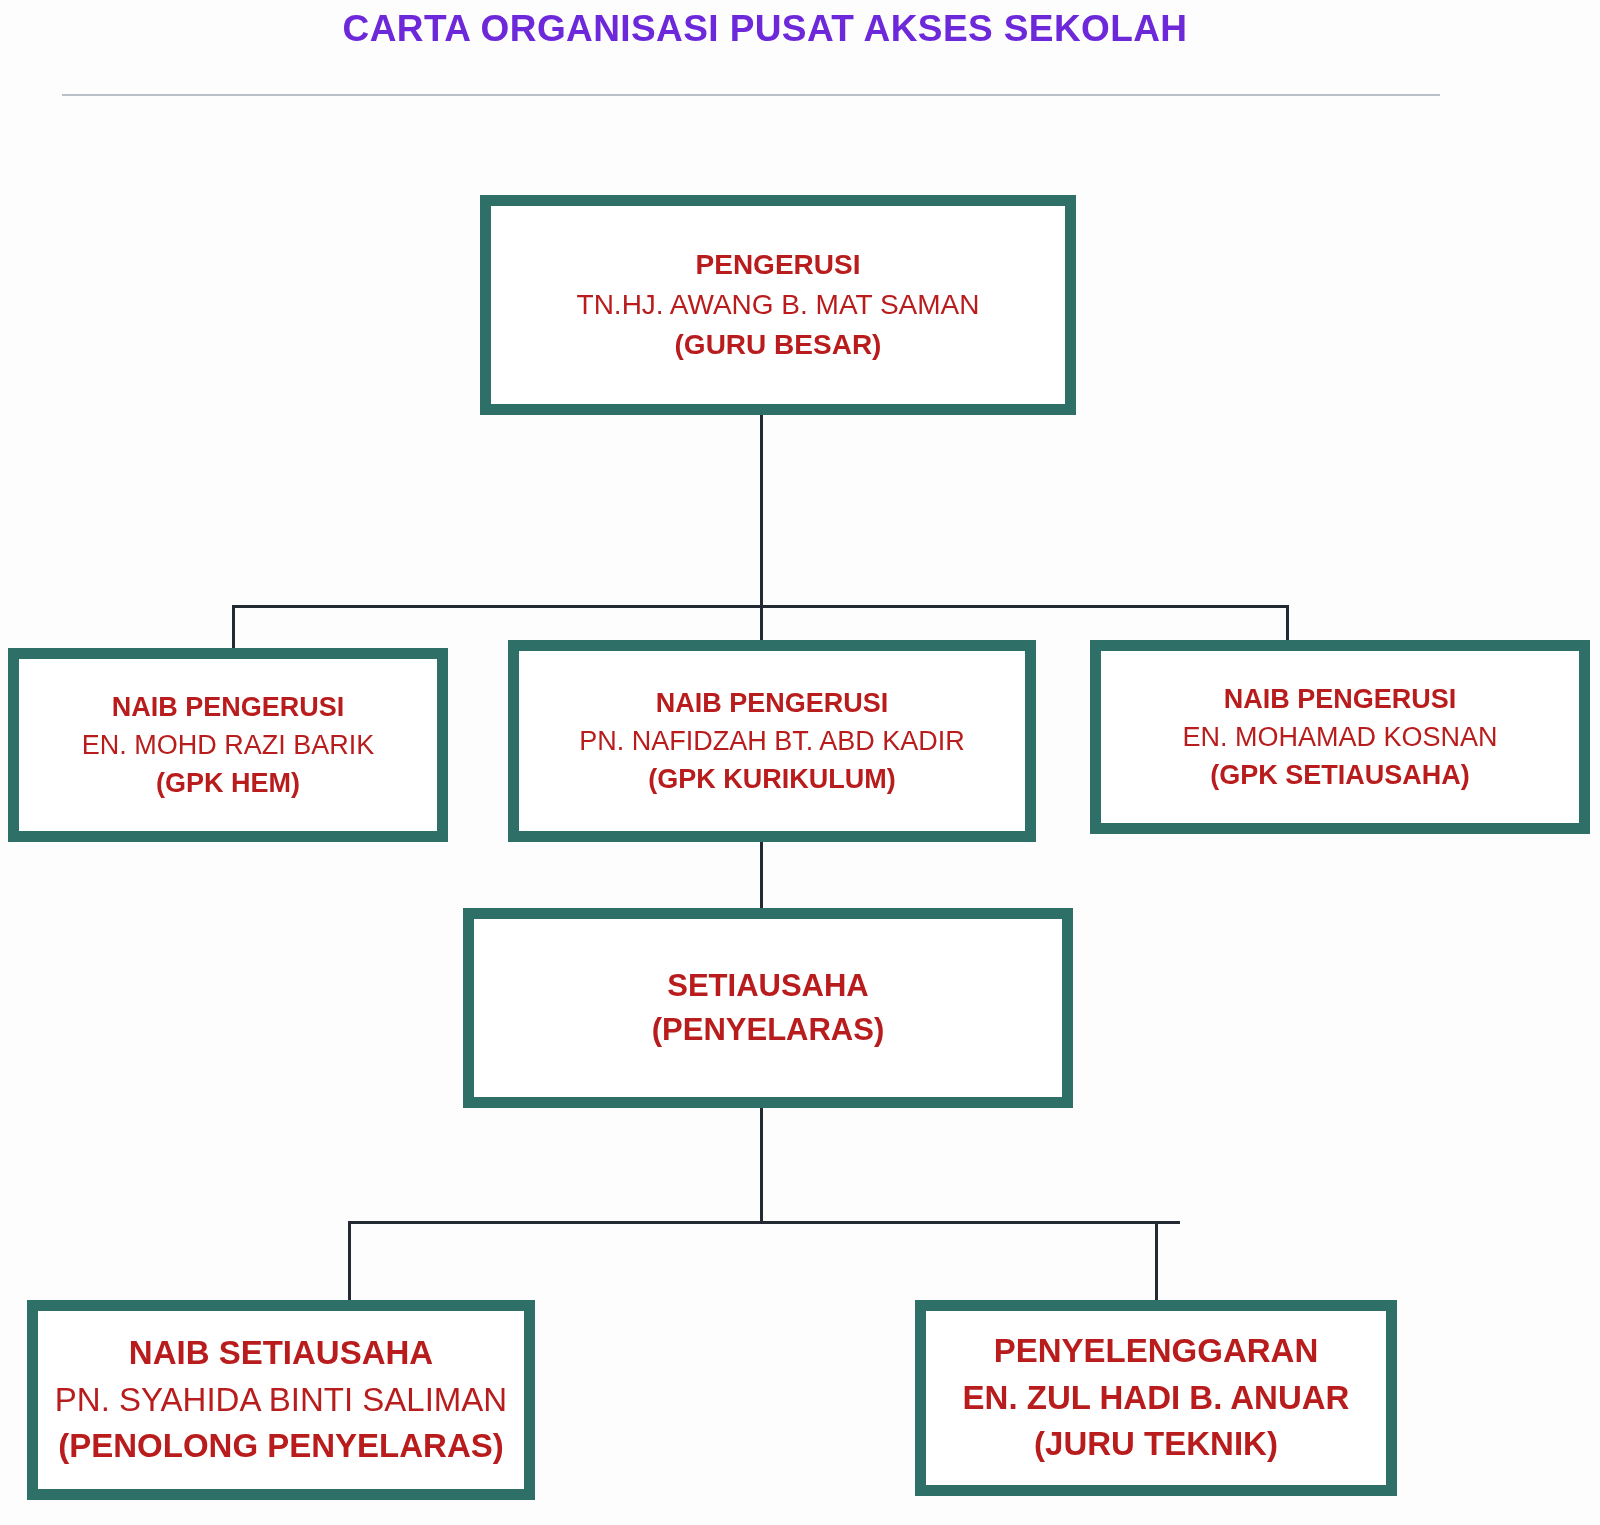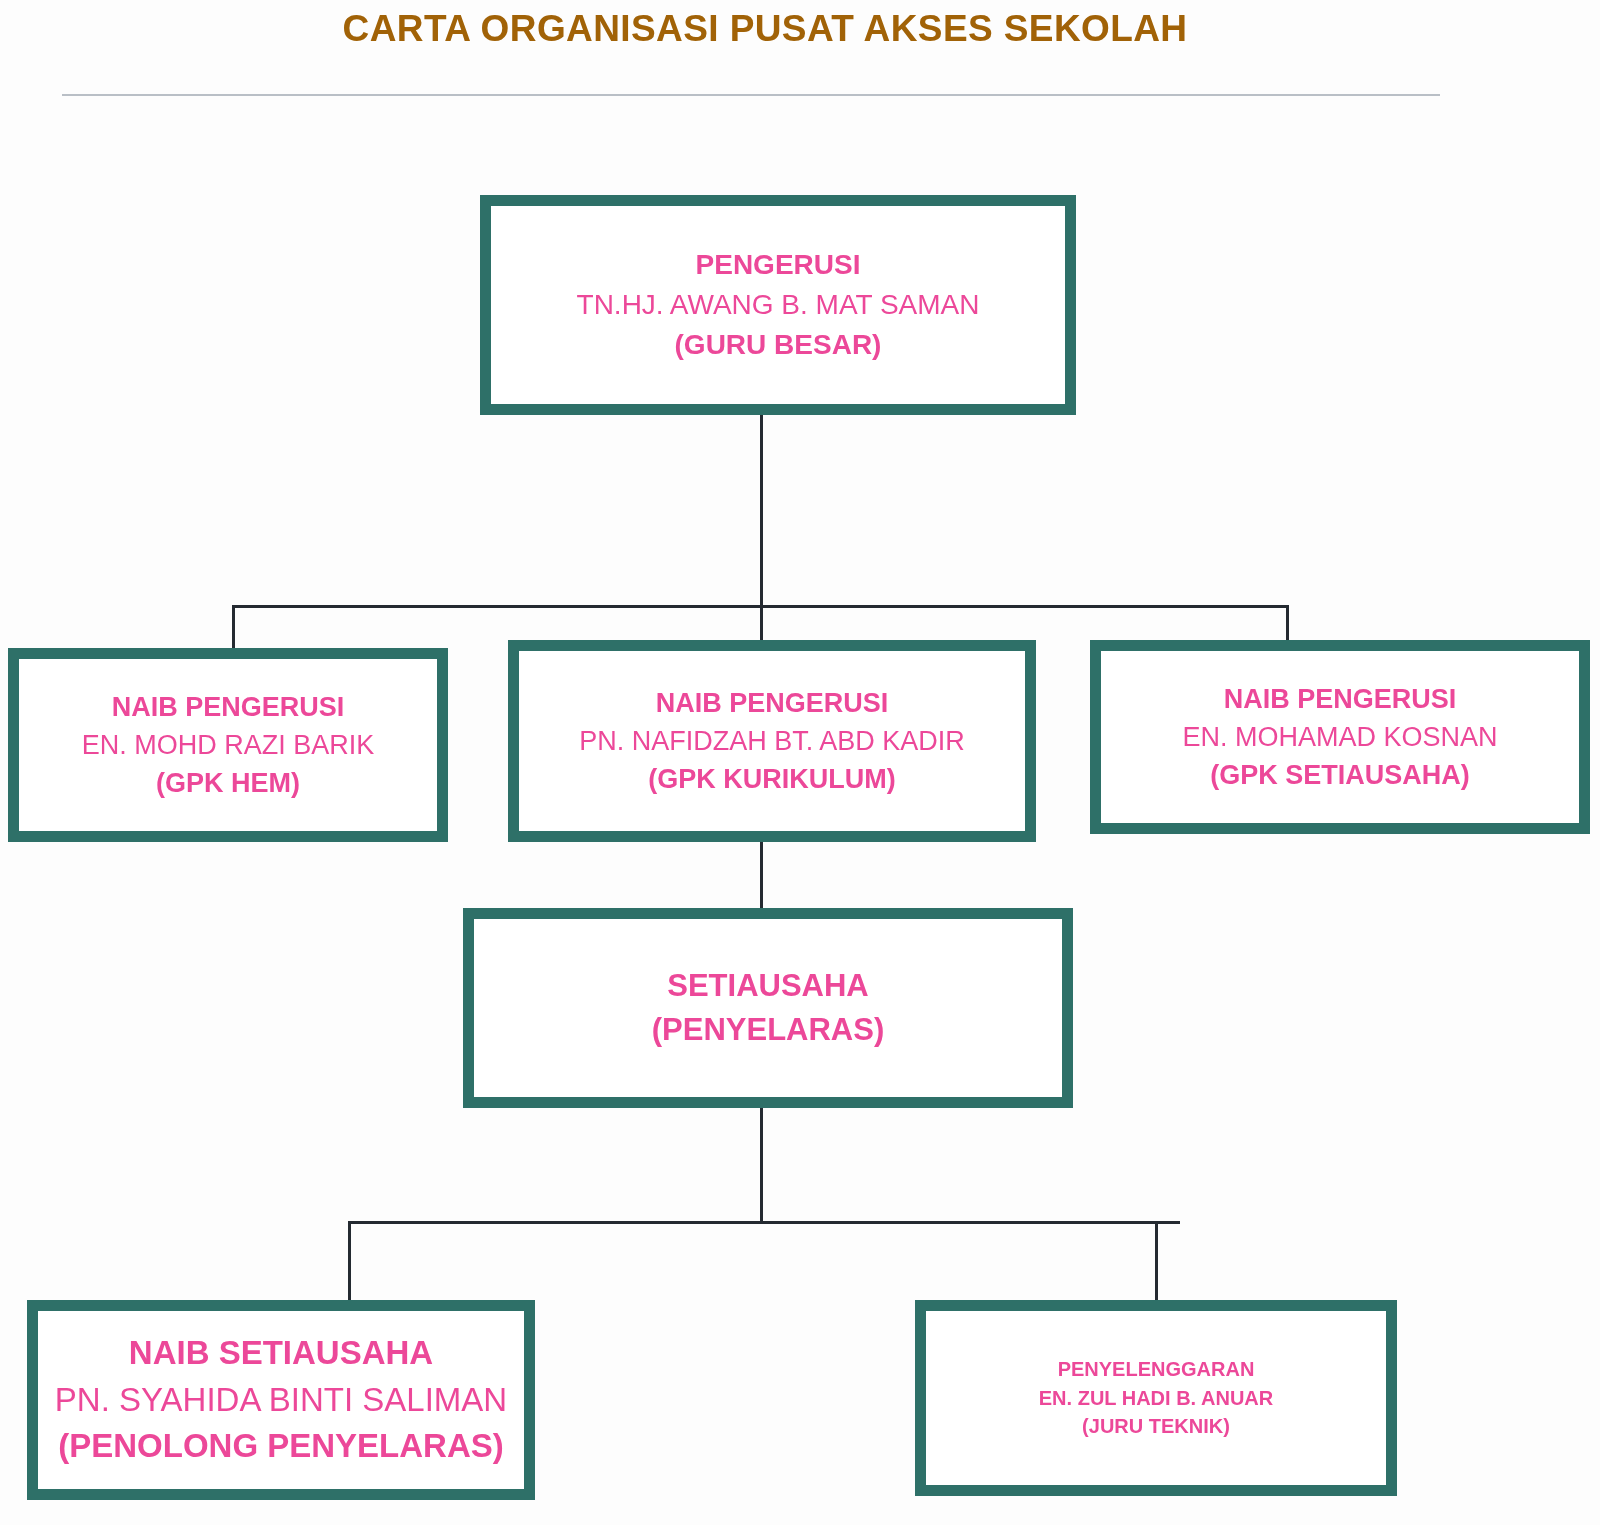--- a/index.html
+++ b/index.html
@@ -48,21 +48,21 @@
   .node {
     position: absolute;
     box-sizing: border-box;
     border: 11px solid var(--frame, #2e7068);
     background: #ffffff;
     display: flex;
     flex-direction: column;
     align-items: center;
     justify-content: center;
     text-align: center;
-    color: #ec4899;
+    color: #b91c1c;
   }
   .node-inner {
     width: 100%;
     padding: 0 10px;
     box-sizing: border-box;
   }
   .node-line {
     display: block;
     line-height: 1.42;
     white-space: nowrap;
@@ -77,39 +77,39 @@
     font-weight: bold;
   }
 
   
   #node-pengerusi      { left: 480px;  top: 195px;  width: 596px; height: 220px; font-size: 28px; }
   #node-naib-hem       { left: 8px;    top: 648px;  width: 440px; height: 194px; font-size: 27px; }
   #node-naib-kurikulum { left: 508px;  top: 640px;  width: 528px; height: 202px; font-size: 27px; }
   #node-naib-koku      { left: 1090px; top: 640px;  width: 500px; height: 194px; font-size: 27px; }
   #node-setiausaha     { left: 463px;  top: 908px;  width: 610px; height: 200px; font-size: 31px; }
   #node-naib-su        { left: 27px;   top: 1300px; width: 508px; height: 200px; font-size: 33px; }
-  #node-penyelenggaran { left: 915px;  top: 1300px; width: 482px; height: 196px; font-size: 20px; }
+  #node-penyelenggaran { left: 915px;  top: 1300px; width: 482px; height: 196px; font-size: 33px; }
 
   
   #node-penyelenggaran .line-name { font-weight: bold; }
 
   
   .conn {
     position: absolute;
     background: #242a31;
   }
   .conn-v { width: 3px; }
   .conn-h { height: 3px; }
 </style>
 </head>
 <body>
 
 <div id="chart-page" style="background: rgb(253, 253, 253);">
 
-  <div class="chart-title" style="color: #a16207;">CARTA ORGANISASI PUSAT AKSES SEKOLAH</div>
+  <div class="chart-title" style="color: #6d28d9;">CARTA ORGANISASI PUSAT AKSES SEKOLAH</div>
   <div class="title-rule" style="background: rgb(185, 191, 198);"></div>
 
   <div class="conn conn-v" style="left: 760px; top: 415px; height: 192px; background: rgb(36, 42, 49);"></div>
 
   <div class="conn conn-h" style="left: 232px; top: 605px; width: 1056px; background: rgb(36, 42, 49);"></div>
 
   <div class="conn conn-v" style="left: 232px; top: 605px; height: 45px; background: rgb(36, 42, 49);"></div>
   <div class="conn conn-v" style="left: 760px; top: 605px; height: 37px; background: rgb(36, 42, 49);"></div>
   <div class="conn conn-v" style="left: 1286px; top: 605px; height: 37px; background: rgb(36, 42, 49);"></div>
 

